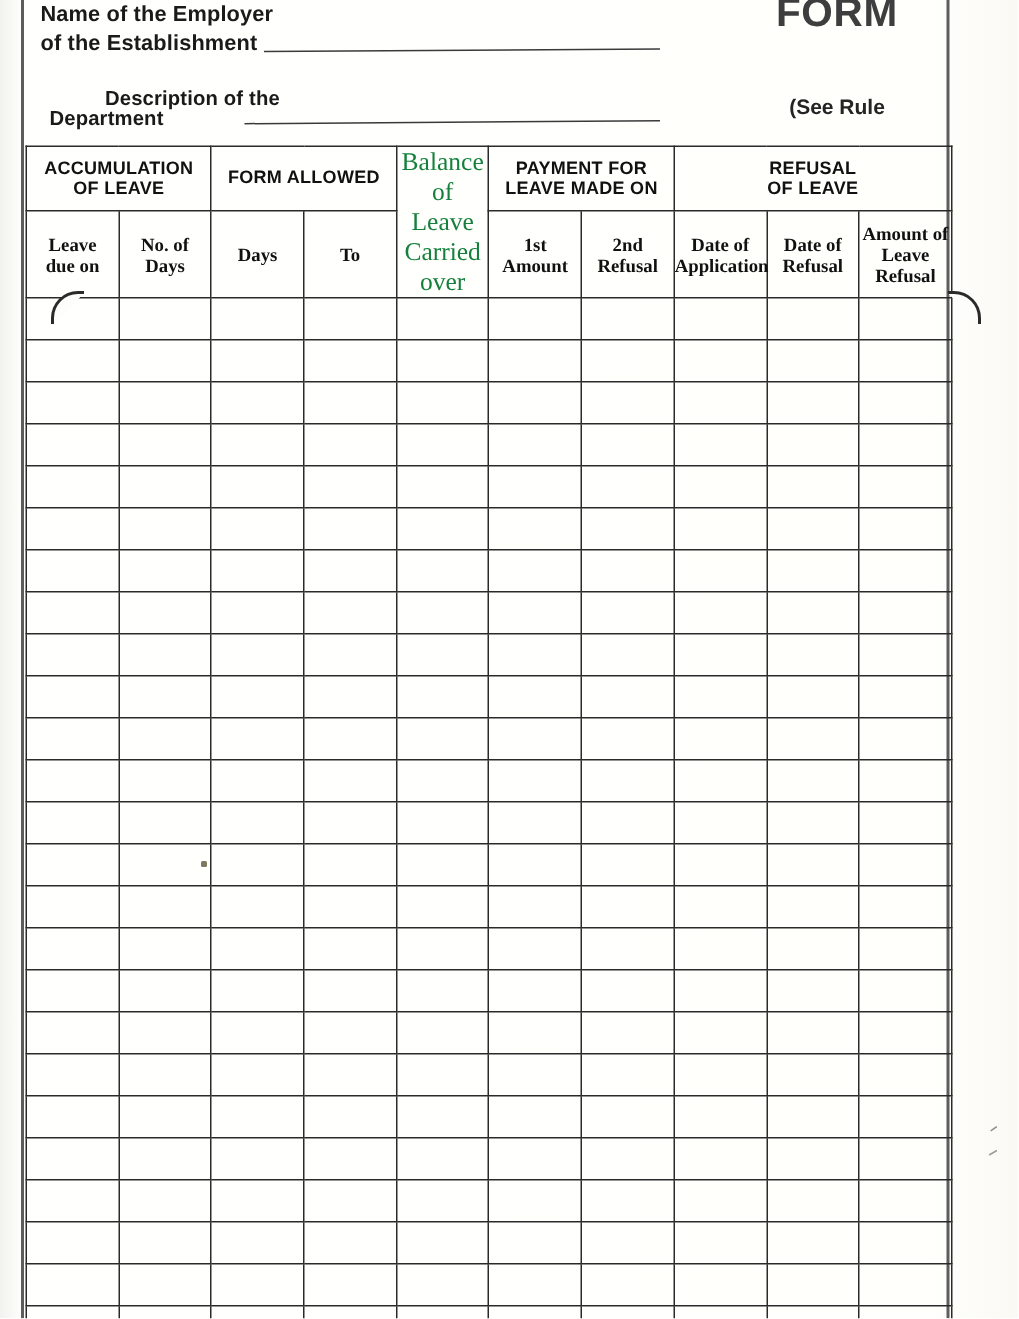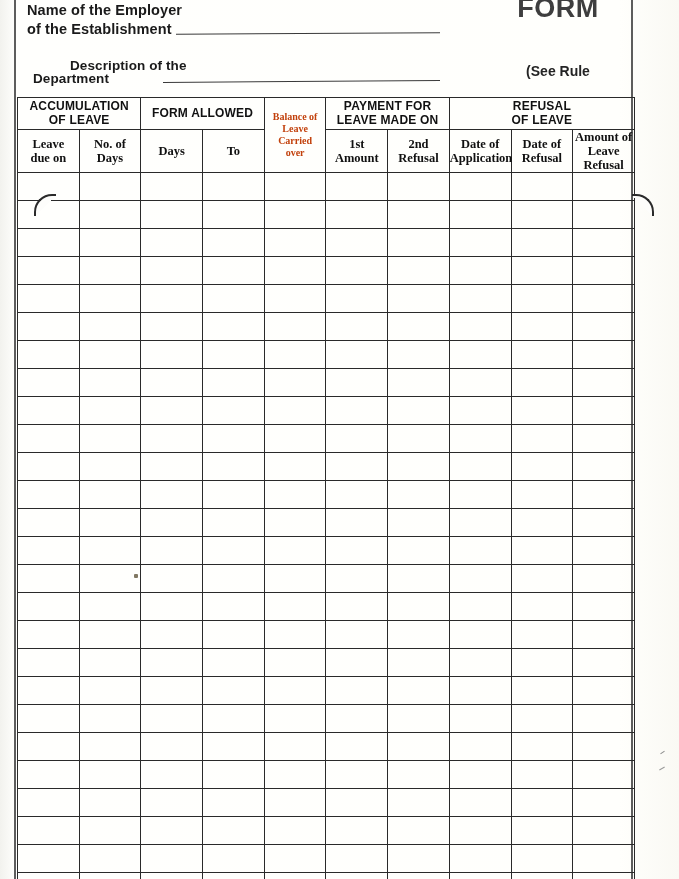--- a/index.html
+++ b/index.html
@@ -164,24 +164,24 @@
     height: 39px;
     font-family: "Liberation Serif", serif;
     font-weight: bold;
     font-size: 12.5px;
     line-height: 1.12;
     color: #111;
     white-space: pre-line;
   }
   th.merged {
     font-family: "Liberation Serif", serif;
-    font-weight: bold;
-    font-size: 10px;
+    font-weight: normal;
+    font-size: 17px;
     line-height: 1.18;
-    color: #c2410c;
+    color: #15803d;
     white-space: pre-line;
   }
   td.datacell {
     height: 27px;
   }
 
   
   .corner {
     position: absolute;
     width: 20px;

